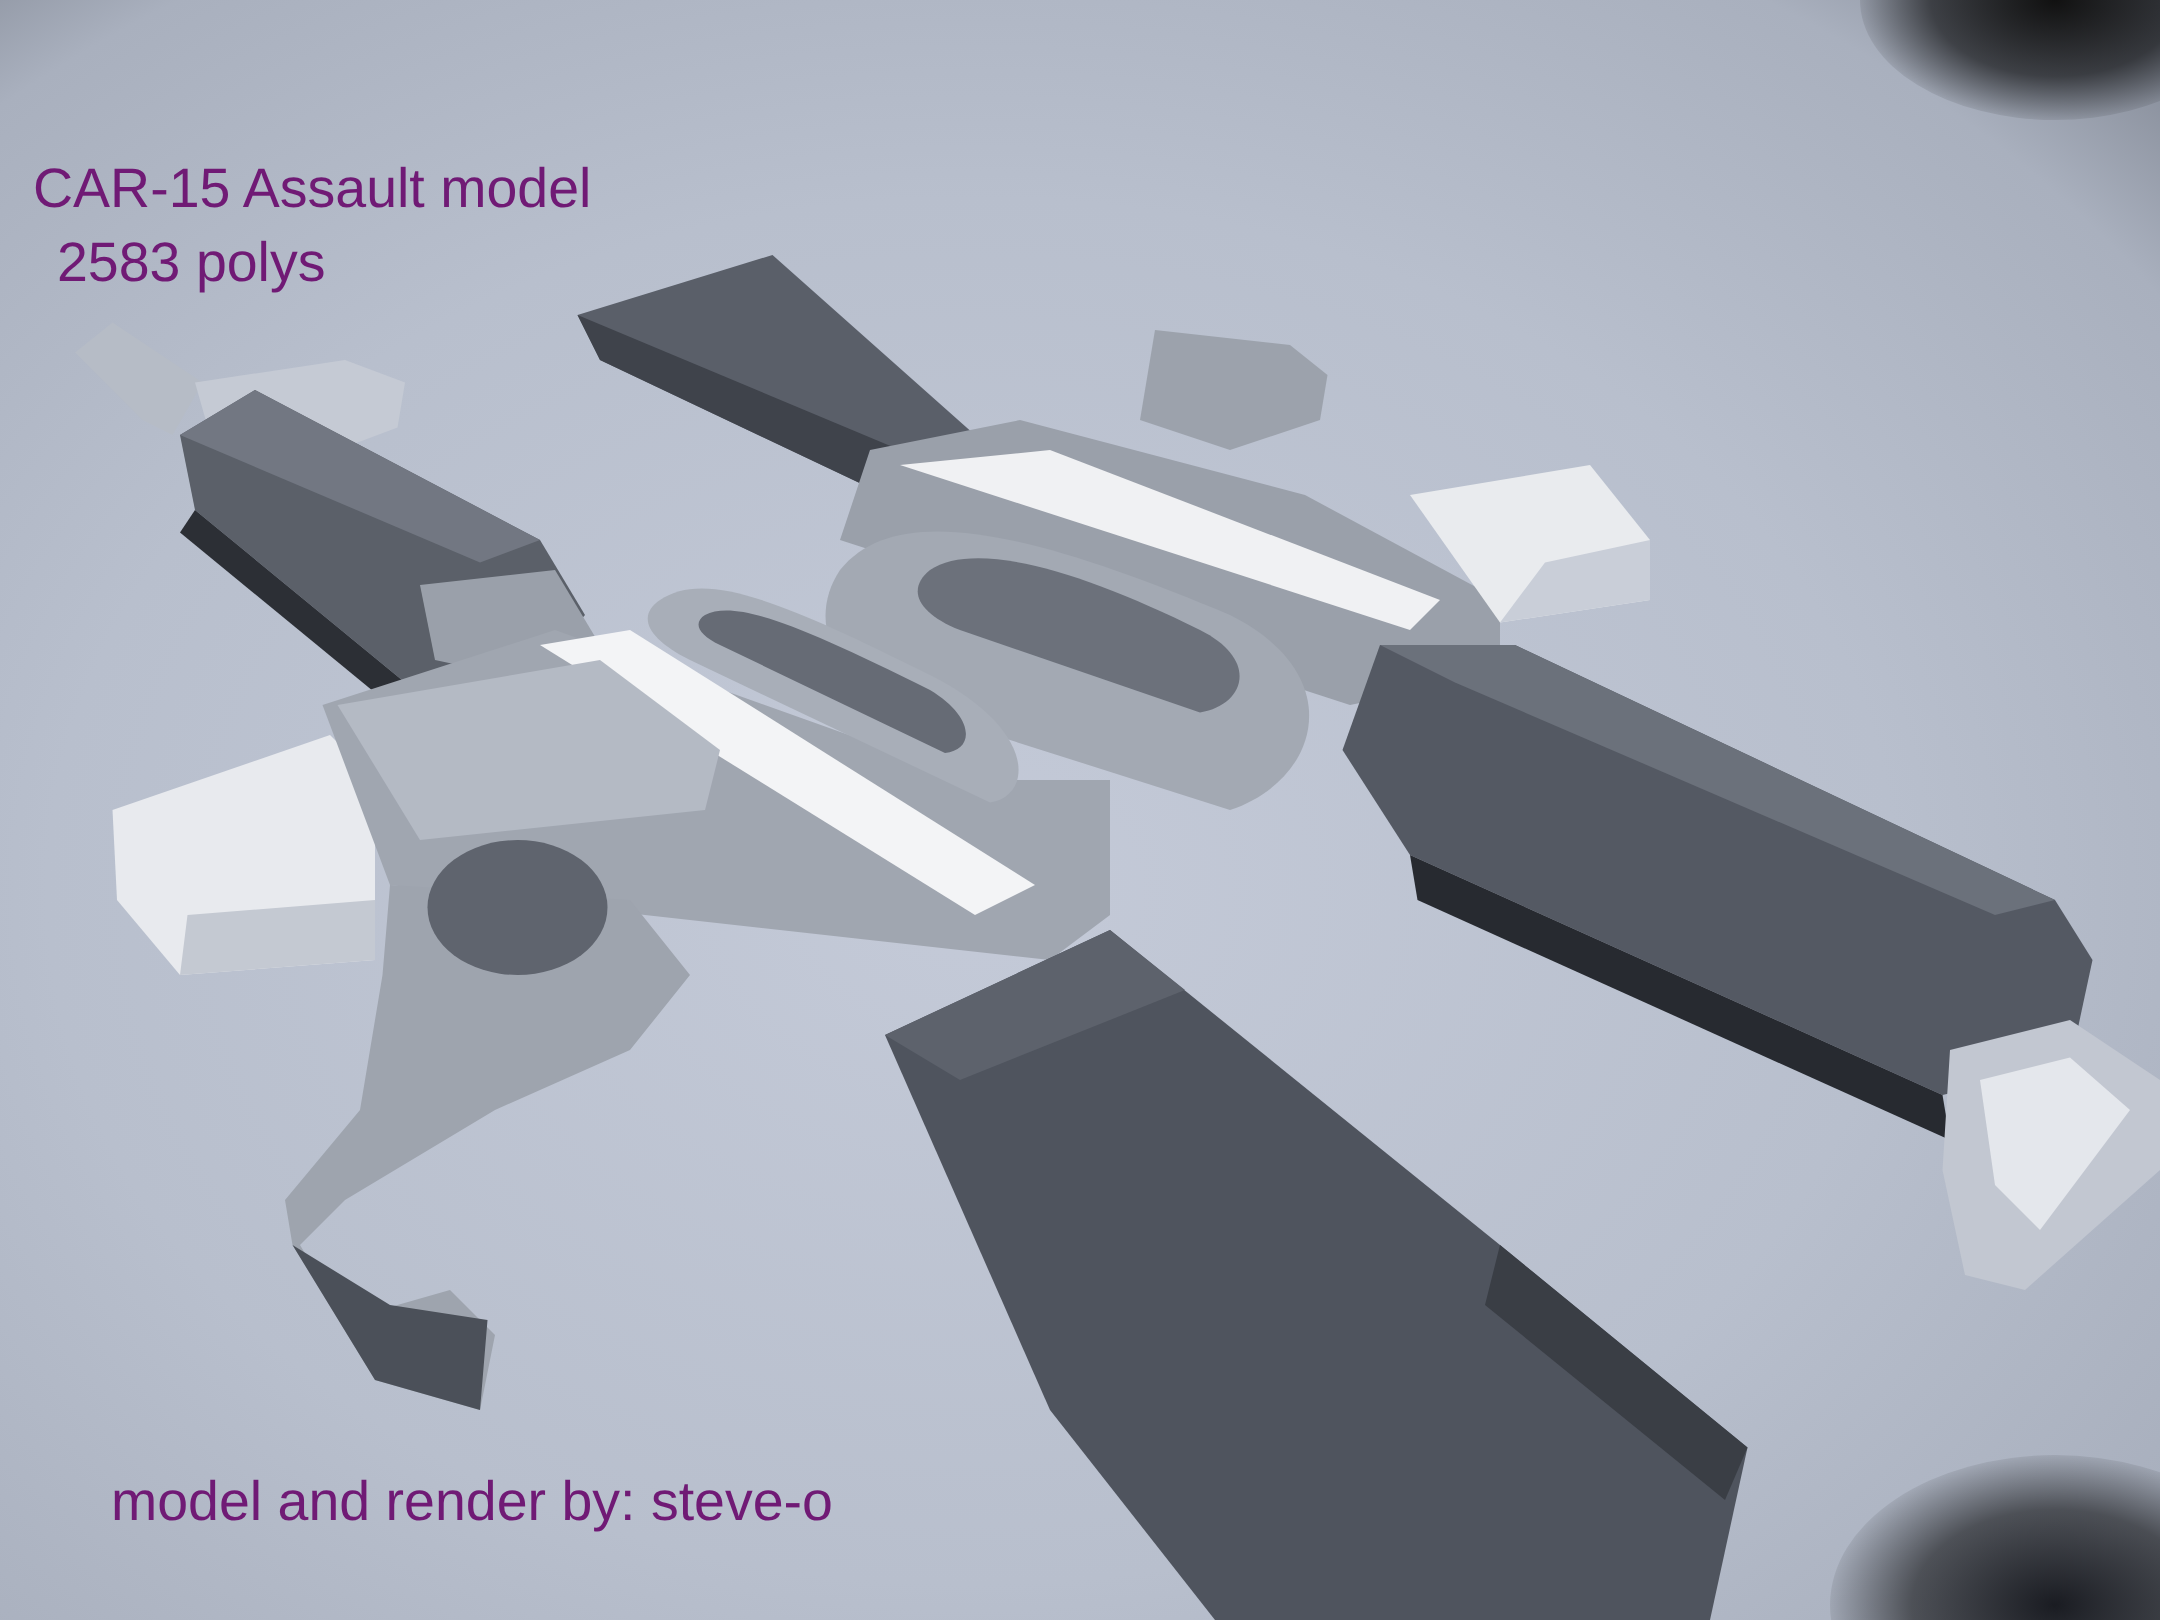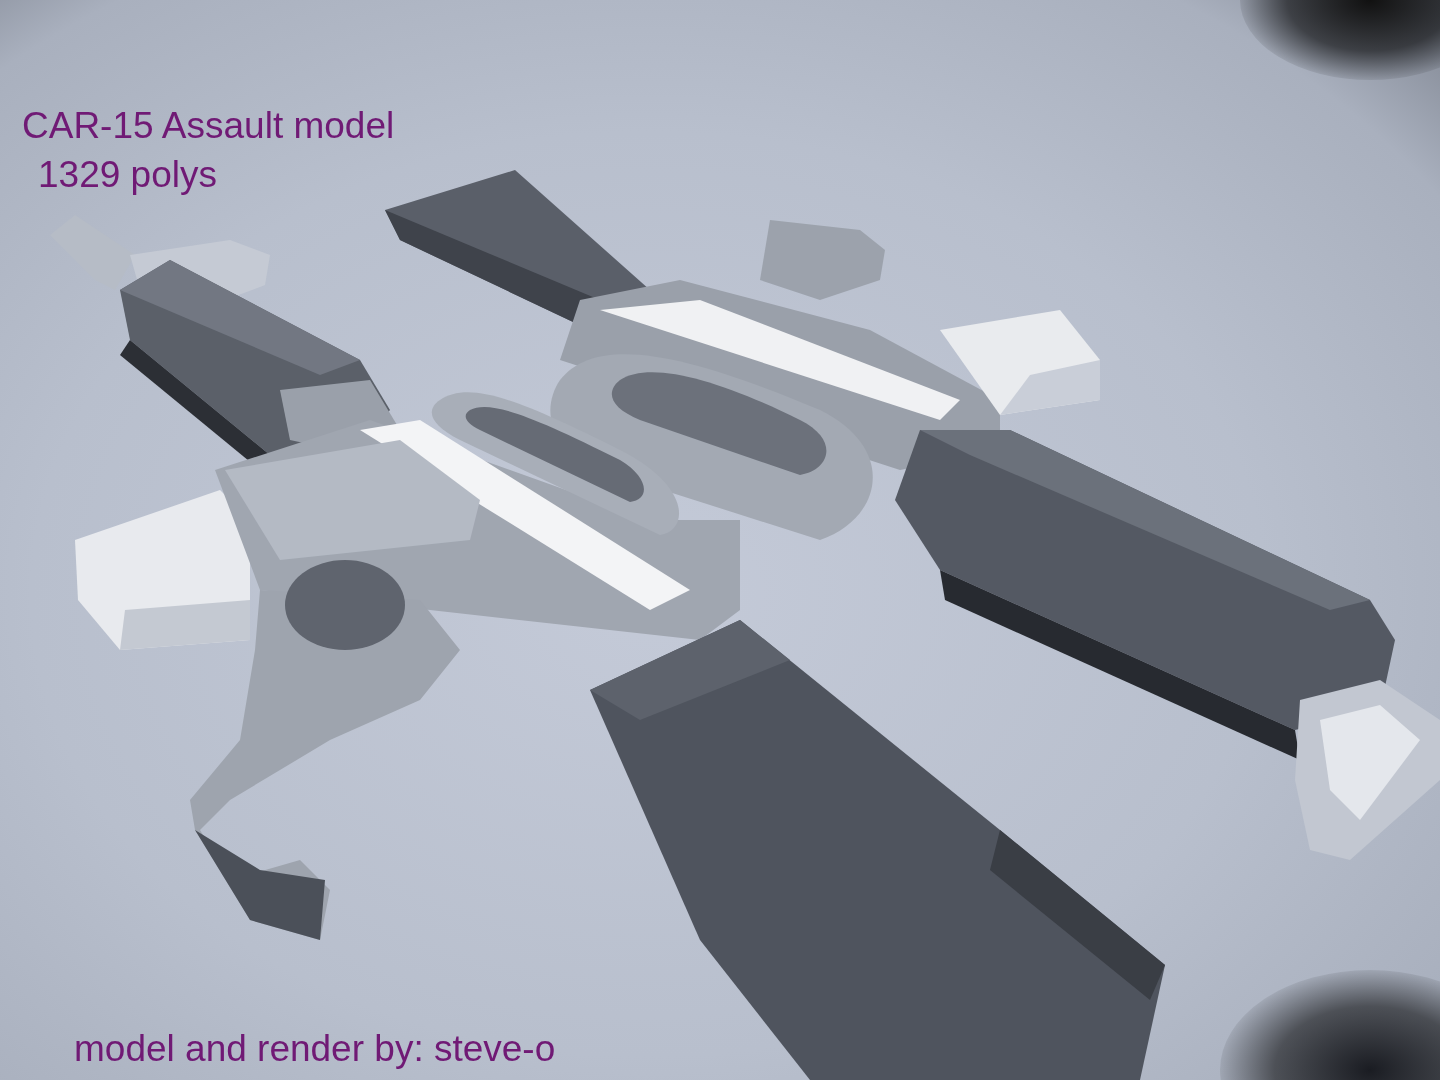--- a/index.html
+++ b/index.html
@@ -7,21 +7,21 @@
     background: radial-gradient(ellipse at 45% 55%, #c4cad8 0%, #b8bfcd 55%, #a9b0be 85%, #7d838f 100%);
     font-family:"Liberation Sans", sans-serif;}
   .vignette-tr{position:absolute;right:-60px;top:-80px;width:260px;height:160px;border-radius:50%;
     background:radial-gradient(ellipse at center,#111 0%, rgba(0,0,0,0.6) 45%, rgba(0,0,0,0) 75%);}
   .vignette-br{position:absolute;right:-80px;bottom:-90px;width:300px;height:200px;border-radius:50%;
     background:radial-gradient(ellipse at center,#1a1c22 0%, rgba(0,0,0,0.55) 45%, rgba(0,0,0,0) 75%);}
   .scene{position:absolute;left:0;top:0;width:1440px;height:1080px;}
   .caption{position:absolute;color:#701a75;font-size:37px;line-height:1;white-space:pre;}
   .title{left:22px;top:107px;}
   .polys{left:38px;top:156px;}
-  .credit{left:74px;top:982px;margin-top:48px;}
+  .credit{left:74px;top:982px;}
 </style>
 </head>
 <body>
 
 <div class="vignette-tr"></div>
 <div class="vignette-br"></div>
 
 <svg class="scene" viewBox="0 0 1440 1080" xmlns="http://www.w3.org/2000/svg">
 
   <g>
@@ -72,14 +72,14 @@
     <polygon points="590,690 740,620 1000,830 1165,965 1140,1080 810,1080 700,940" fill="#4f545e"></polygon>
     <polygon points="590,690 740,620 790,660 640,720" fill="#5d626c"></polygon>
     <polygon points="1000,830 1165,965 1150,1000 990,870" fill="#3a3e45"></polygon>
 
     <path d="M440,400 C470,380 520,400 620,450 C690,485 690,530 660,535 L460,440 C430,425 425,410 440,400 Z" fill="#a8aeb8"></path>
     <path d="M470,410 C490,400 530,415 620,460 C650,478 650,500 630,502 L480,430 C465,423 462,415 470,410 Z" fill="#666b75"></path>
   </g>
 </svg>
 
 <div class="caption title">CAR-15 Assault model</div>
-<div class="caption polys">1329 polys</div>
+<div class="caption polys">2583 polys</div>
 <div class="caption credit">model and render by: steve-o</div>
 
 </body></html>

